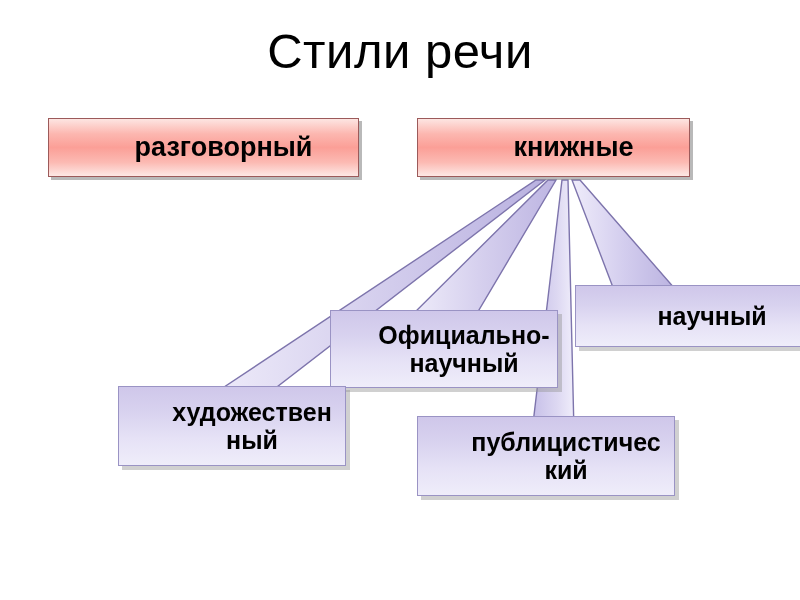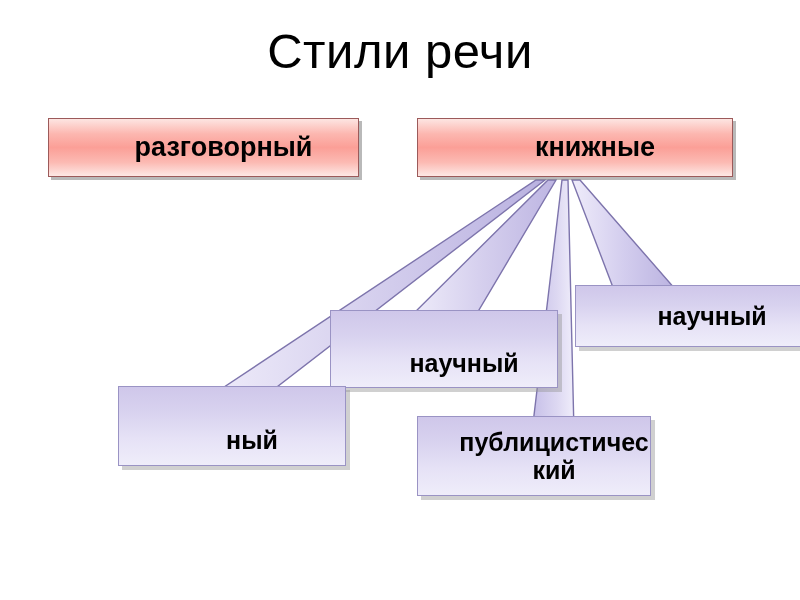--- a/index.html
+++ b/index.html
@@ -83,25 +83,25 @@
                 #cfc7ea 0%,
                 #d8d2ef 32%,
                 #e6e2f6 66%,
                 #efedfa 100%);
     box-shadow: 4px 4px 0 rgba(150,150,150,0.45);
     font-size: 25px;
   }
 
   
   #box-razgovorny   { left: 48px;  top: 118px; width: 311px; height: 59px; }
-  #box-knizhnye     { left: 417px; top: 118px; width: 316px; height: 59px; }
+  #box-knizhnye     { left: 417px; top: 118px; width: 273px; height: 59px; }
 
   #box-hudozh       { left: 118px; top: 386px; width: 228px; height: 80px; }
   #box-oficialno    { left: 330px; top: 310px; width: 228px; height: 78px; }
-  #box-publicist    { left: 417px; top: 416px; width: 234px; height: 80px; }
+  #box-publicist    { left: 417px; top: 416px; width: 258px; height: 80px; }
   #box-nauchny      { left: 575px; top: 285px; width: 234px; height: 62px; }
 </style>
 </head>
 <body>
 
 <div id="slide">
 
   <div id="title">Стили речи</div>
 
   <svg id="wedges" viewBox="0 0 800 600">
@@ -144,28 +144,28 @@
   <div id="box-knizhnye" class="node pink">
     <span class="label">книжные</span>
   </div>
 
   <div id="box-nauchny" class="node lav">
     <span class="label">научный</span>
   </div>
 
   <div id="box-oficialno" class="node lav">
     <span class="label">
-      <br>
+      <span>Официально-</span><br>
       <span>научный</span>
     </span>
   </div>
 
   <div id="box-hudozh" class="node lav">
     <span class="label">
-      <br>
+      <span>художествен</span><br>
       <span>ный</span>
     </span>
   </div>
 
   <div id="box-publicist" class="node lav">
     <span class="label">
       <span>публицистичес</span><br>
       <span>кий</span>
     </span>
   </div>

